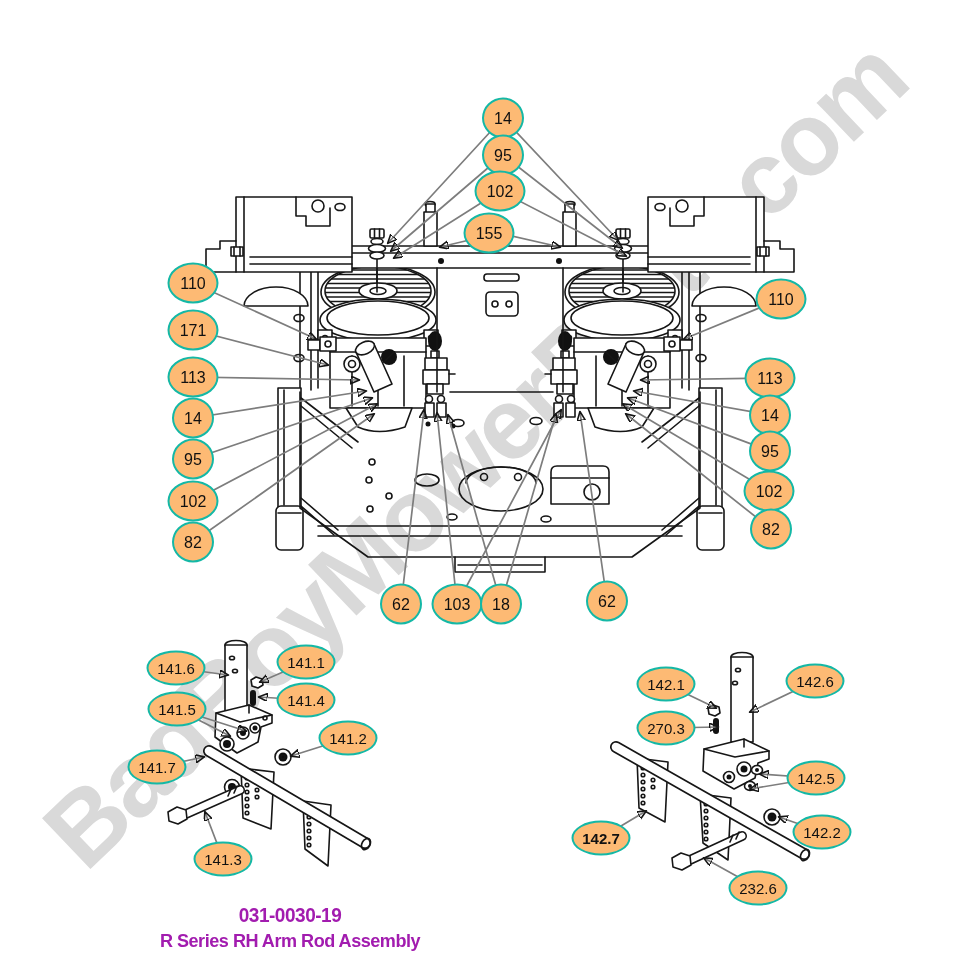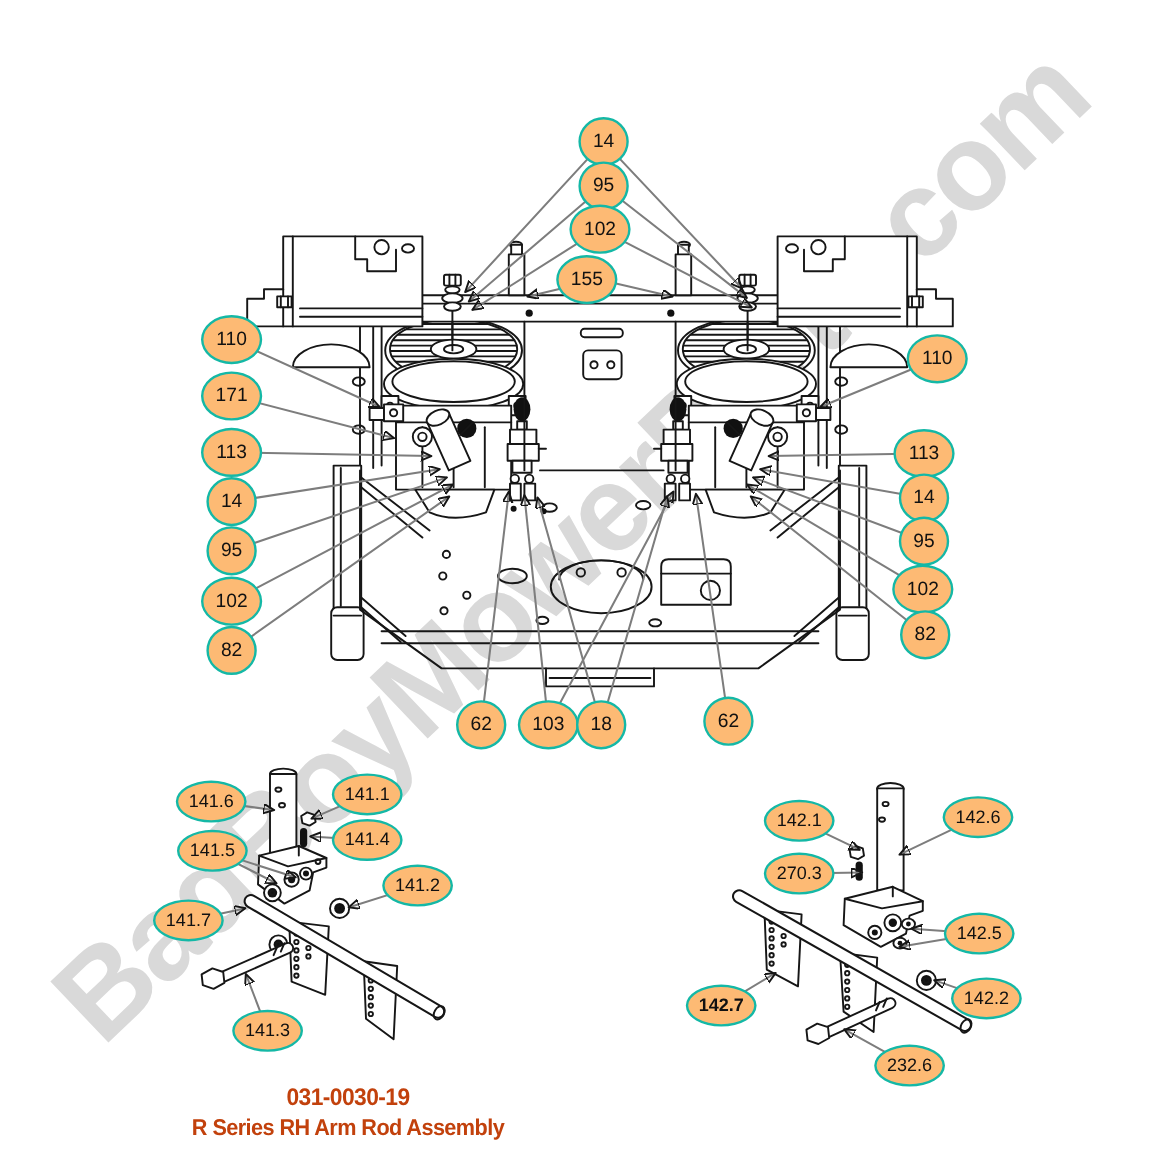--- a/index.html
+++ b/index.html
@@ -6,21 +6,21 @@
   .stage{position:relative;width:980px;height:980px;background:#fff;overflow:hidden;
          font-family:"Liberation Sans",sans-serif;color:#111;}
   .watermark{position:absolute;left:475px;top:455px;
     transform:translate(-50%,-50%) rotate(-43.6deg);
     font-weight:700;font-size:102px;letter-spacing:-3px;color:#d9d9d9;
     white-space:nowrap;z-index:0;user-select:none;}
   #art{position:absolute;left:0;top:0;z-index:1;}
   .page-title{position:absolute;top:18px;left:0;width:100%;text-align:center;z-index:3;}
   .page-title span{display:inline-block;transform:scaleX(.9);font-weight:700;font-size:31px;
     letter-spacing:-1px;color:#000;}
-  .asm-label{position:absolute;z-index:3;text-align:center;font-weight:700;color:#c2410c;}
+  .asm-label{position:absolute;z-index:3;text-align:center;font-weight:700;color:#a21caf;}
   .asm-label .pn{font-size:20px;letter-spacing:-.5px;display:block;transform:scaleX(.95);}
   .asm-label .nm{font-size:19px;letter-spacing:-.5px;display:block;transform:scaleX(.95);margin-top:3px;}
   .asm-label.left{left:130px;top:904px;width:320px;}
   .asm-label.right{left:550px;top:904px;width:330px;}
   .callout{position:absolute;z-index:4;transform:translate(-50%,-50%);
     background:#fdba74;border:2px solid #14b8a6;border-radius:50%;
     display:flex;align-items:center;justify-content:center;
     width:38px;height:37px;font-size:16px;line-height:1;}
   .callout.wide{width:47px;}
   .callout.oval{width:55px;height:31px;font-size:15px;}

